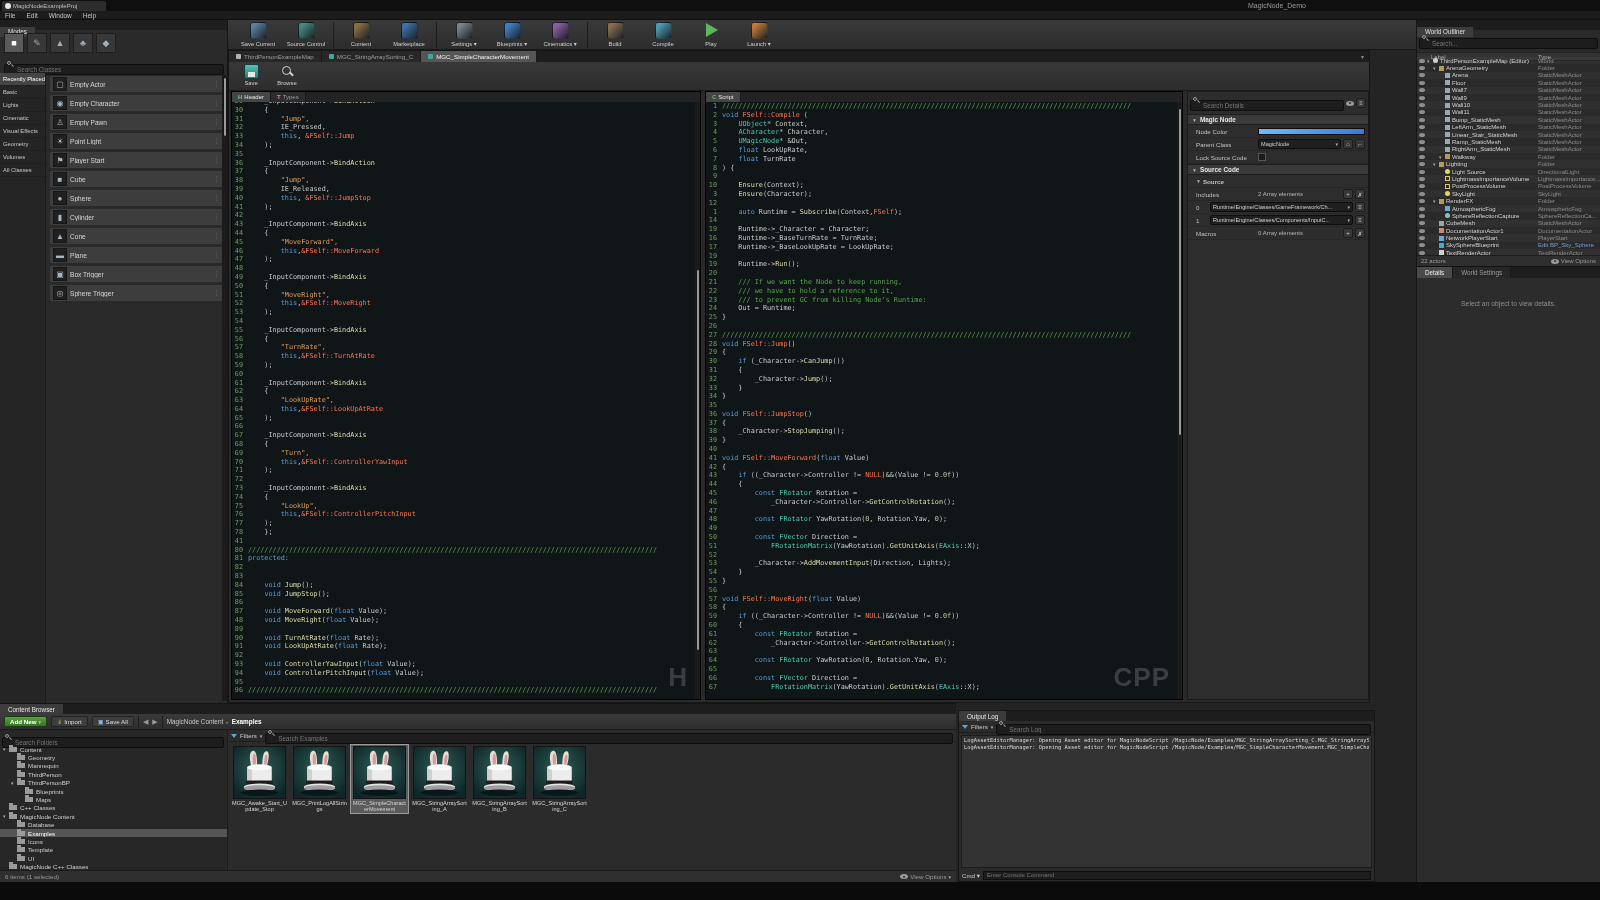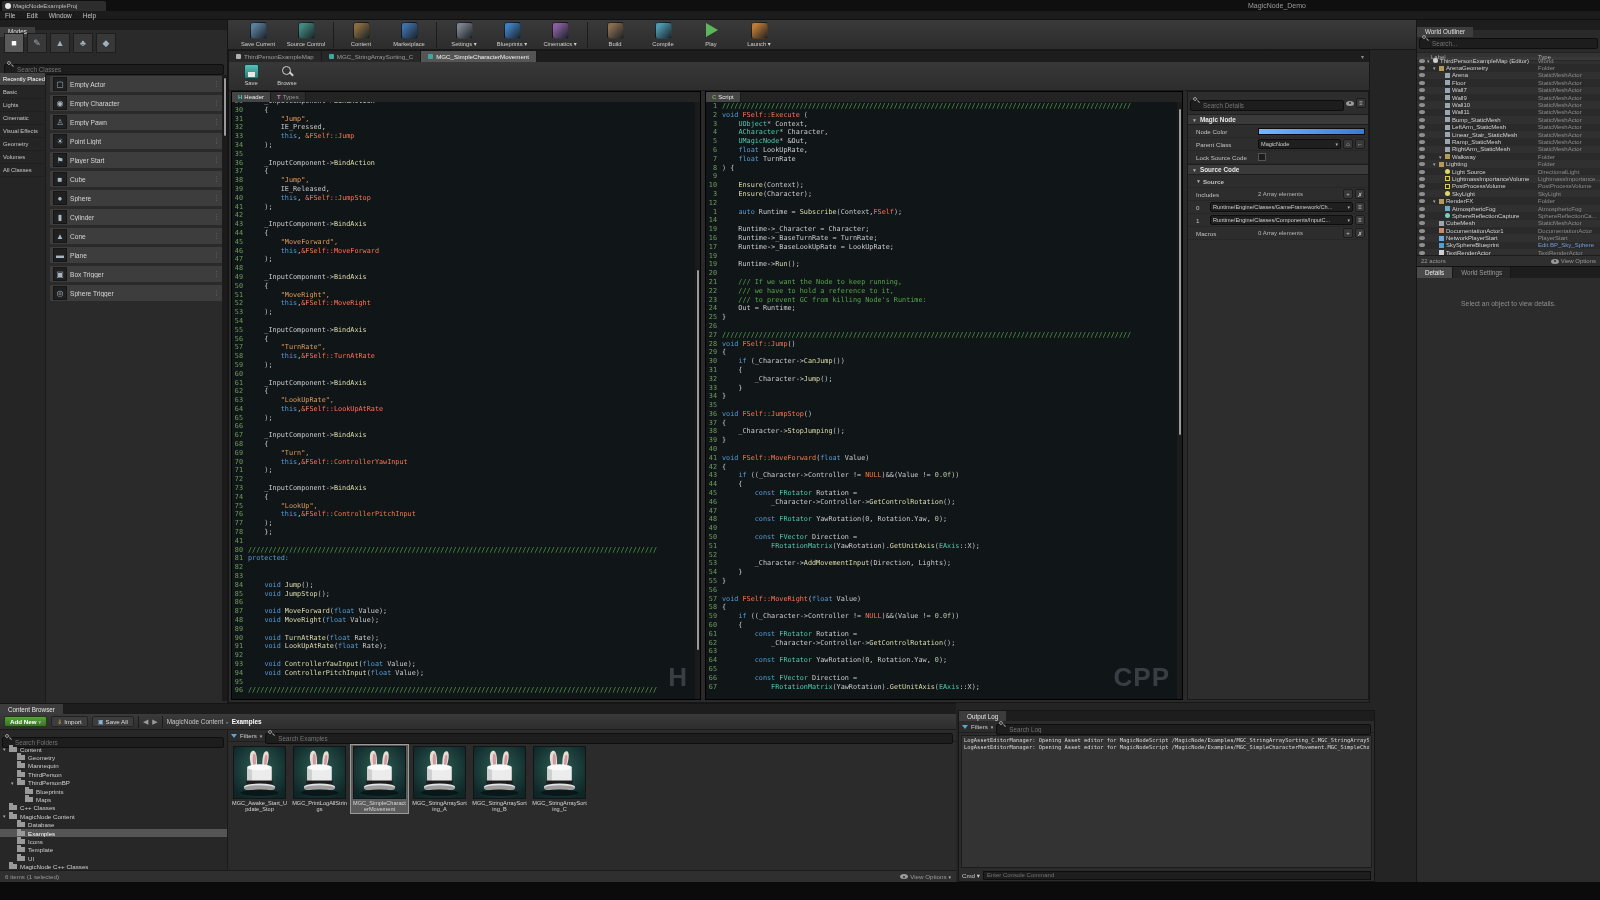--- a/index.html
+++ b/index.html
@@ -456,21 +456,21 @@
         <div class="pane" style="left:476px;width:478px">
           <div class="pane-tabs" id="right-tabs">
               <div class="ptab active">
                 <span class="pticon" style="color: rgb(106, 176, 76);">C</span>
                 <span>Script</span>
               </div>
             </div>
           <div class="codewrap">
               <div id="right-code">
                 <div class="cl"><span class="ln">1</span><span class="lc"><span class="c-c">////////////////////////////////////////////////////////////////////////////////////////////////////</span></span></div>
-                <div class="cl"><span class="ln">2</span><span class="lc"><span class="c-k">void</span><span class="c-p"> </span><span class="c-m">FSelf::Execute</span><span class="c-p"> (</span></span></div>
+                <div class="cl"><span class="ln">2</span><span class="lc"><span class="c-k">void</span><span class="c-p"> </span><span class="c-m">FSelf::Compile</span><span class="c-p"> (</span></span></div>
                 <div class="cl"><span class="ln">3</span><span class="lc"><span class="c-p">    </span><span class="c-t">UObject</span><span class="c-p">* Context,</span></span></div>
                 <div class="cl"><span class="ln">4</span><span class="lc"><span class="c-p">    </span><span class="c-t">ACharacter</span><span class="c-p">* Character,</span></span></div>
                 <div class="cl"><span class="ln">5</span><span class="lc"><span class="c-p">    </span><span class="c-t">UMagicNode</span><span class="c-p">* &amp;Out,</span></span></div>
                 <div class="cl"><span class="ln">6</span><span class="lc"><span class="c-p">    </span><span class="c-k">float</span><span class="c-p"> LookUpRate,</span></span></div>
                 <div class="cl"><span class="ln">7</span><span class="lc"><span class="c-p">    </span><span class="c-k">float</span><span class="c-p"> TurnRate</span></span></div>
                 <div class="cl"><span class="ln">8</span><span class="lc"><span class="c-p">) {</span></span></div>
                 <div class="cl"><span class="ln">9</span><span class="lc"></span></div>
                 <div class="cl"><span class="ln">10</span><span class="lc"><span class="c-p">    </span><span class="c-f">Ensure</span><span class="c-p">(Context);</span></span></div>
                 <div class="cl"><span class="ln">3</span><span class="lc"><span class="c-p">    </span><span class="c-f">Ensure</span><span class="c-p">(Character);</span></span></div>
                 <div class="cl"><span class="ln">12</span><span class="lc"></span></div>

